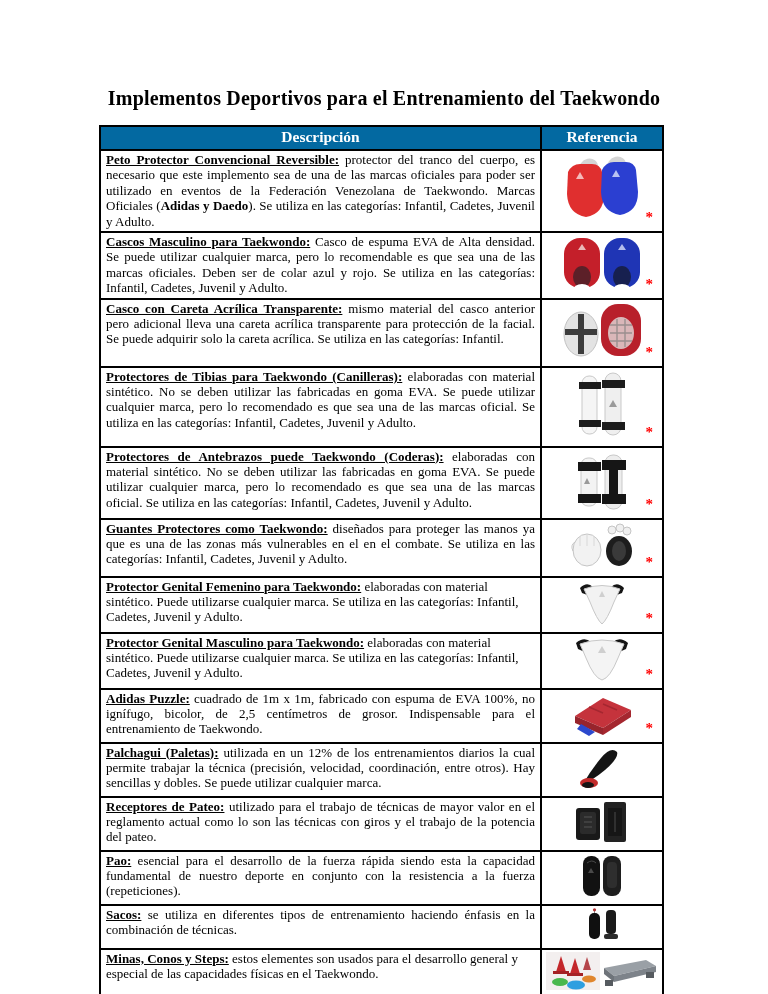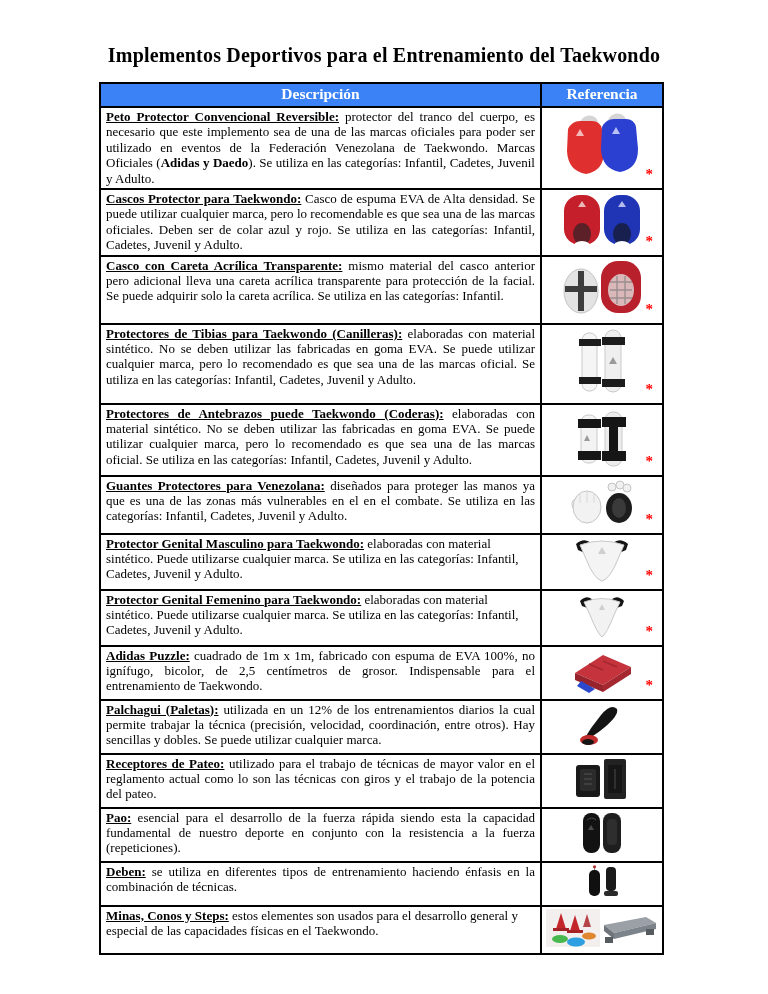--- a/index.html
+++ b/index.html
@@ -1,21 +1,21 @@
 <!DOCTYPE html>
 <html><head>
 <meta charset="utf-8">
 <style>
   html,body{margin:0;padding:0;background:#fff;}
   body{width:768px;height:994px;overflow:hidden;font-family:"Liberation Serif",serif;color:#000;}
-  .title{padding-top:44px;text-align:center;font-weight:bold;font-size:20px;letter-spacing:.2px;}
+  .title{padding-top:44px;text-align:center;font-weight:bold;font-size:20px;letter-spacing:.2px;margin-top:43px;}
   table{border-collapse:collapse;margin:15px 0 0 99px;width:563px;table-layout:fixed;}
   col.c1{width:441px;} col.c2{width:122px;}
   th,td{border:2px solid #000;}
-  thead th{background:#3b82f6;color:#fff;font-size:15.5px;font-weight:bold;padding:1px 0 3px;text-align:center;}
+  thead th{background:#0369a1;color:#fff;font-size:15.5px;font-weight:bold;padding:1px 0 3px;text-align:center;}
   td.desc{padding:1px 5px 2px 5px;font-size:13px;line-height:15.4px;text-align:justify;vertical-align:top;}
   td.desc.left{text-align:left;}
   td.desc.mid{vertical-align:middle;}
   .t{font-weight:bold;text-decoration:underline;}
   .b{font-weight:bold;}
   td.ref{text-align:center;vertical-align:middle;padding:2px;position:relative;}
   .img{display:inline-block;line-height:0;}
   .ast{color:#f00;font-weight:bold;}
   .rast{position:absolute;right:9px;bottom:5px;font-size:15px;}
   svg{display:inline-block;}
@@ -50,21 +50,21 @@
               <path d="M22,16 l4,7 h-8 z" fill="#f4baba"></path>
               <path d="M44,14 Q48,6 56,6 L68,6 Q76,6 78,14 L80,36 Q80,56 62,59 Q44,56 43,36 Z" fill="#2b3fd1"></path>
               <path d="M58,14 l4,7 h-8 z" fill="#b9c2f2"></path>
             </svg>
           </span>
           <span class="ast rast">*</span>
         </td>
       </tr>
 
       <tr>
-        <td class="desc"><span class="t">Cascos Protector para Taekwondo:</span><span> Casco de espuma EVA de Alta densidad. Se puede utilizar cualquier marca, pero lo recomendable es que sea una de las marcas oficiales. Deben ser de colar azul y rojo. Se utiliza en las categorías: Infantil, Cadetes, Juvenil y Adulto.</span></td>
+        <td class="desc"><span class="t">Cascos Masculino para Taekwondo:</span><span> Casco de espuma EVA de Alta densidad. Se puede utilizar cualquier marca, pero lo recomendable es que sea una de las marcas oficiales. Deben ser de colar azul y rojo. Se utiliza en las categorías: Infantil, Cadetes, Juvenil y Adulto.</span></td>
         <td class="ref">
           <span class="img">
             <svg width="82" height="56" viewBox="0 0 82 56">
               <rect x="3" y="3" width="36" height="50" rx="16" fill="#c41f2a"></rect>
               <ellipse cx="21" cy="42" rx="9" ry="11" fill="#5c2028"></ellipse>
               <ellipse cx="21" cy="55" rx="9" ry="6" fill="#fff"></ellipse>
               <path d="M21,9 l4,6 h-8 z" fill="#eab7b7"></path>
               <rect x="43" y="3" width="36" height="50" rx="16" fill="#1f35b5"></rect>
               <ellipse cx="61" cy="42" rx="9" ry="11" fill="#17204f"></ellipse>
               <ellipse cx="61" cy="55" rx="9" ry="6" fill="#fff"></ellipse>
@@ -122,62 +122,62 @@
               <rect x="27" y="44" width="24" height="10" fill="#161616"></rect>
               <rect x="34" y="18" width="9" height="28" fill="#161616"></rect>
               <path d="M12,28 l3,6 h-6 z" fill="#9a9a9a"></path>
             </svg>
           </span>
           <span class="ast rast">*</span>
         </td>
       </tr>
 
       <tr>
-        <td class="desc"><span class="t">Guantes Protectores para Venezolana:</span><span> diseñados para proteger las manos ya que es una de las zonas más vulnerables en el en el combate. Se utiliza en las categorías: Infantil, Cadetes, Juvenil y Adulto.</span></td>
+        <td class="desc"><span class="t">Guantes Protectores como Taekwondo:</span><span> diseñados para proteger las manos ya que es una de las zonas más vulnerables en el en el combate. Se utiliza en las categorías: Infantil, Cadetes, Juvenil y Adulto.</span></td>
         <td class="ref">
           <span class="img">
             <svg width="64" height="48" viewBox="0 0 64 48">
               <ellipse cx="17" cy="28" rx="14" ry="16" fill="#f2f2f2" stroke="#c5c5c5"></ellipse>
               <path d="M10,14 v10 M17,12 v12 M24,14 v10" stroke="#d8d8d8" fill="none"></path>
               <path d="M5,20 q-5,3 -2,9" stroke="#c5c5c5" fill="none"></path>
               <circle cx="42" cy="8" r="4" fill="#f0f0f0" stroke="#c5c5c5"></circle>
               <circle cx="50" cy="6" r="4" fill="#f0f0f0" stroke="#c5c5c5"></circle>
               <circle cx="57" cy="9" r="4" fill="#f0f0f0" stroke="#c5c5c5"></circle>
               <ellipse cx="49" cy="29" rx="13" ry="15" fill="#1d1d1d"></ellipse>
               <ellipse cx="49" cy="29" rx="7" ry="10" fill="#3a3a3a"></ellipse>
             </svg>
           </span>
           <span class="ast rast">*</span>
         </td>
       </tr>
 
       <tr>
+        <td class="desc left"><span class="t">Protector Genital Femenino para Taekwondo:</span><span> elaboradas con material sintético. Puede utilizarse cualquier marca. Se utiliza en las categorías: Infantil, Cadetes, Juvenil y Adulto.</span></td>
+        <td class="ref">
+          <span class="img">
+            <svg width="56" height="46" viewBox="0 0 56 46">
+              <path d="M6,8 q7,-7 13,-1 l-3,9 -8,-3 z" fill="#141414"></path>
+              <path d="M50,8 q-7,-7 -13,-1 l3,9 8,-3 z" fill="#141414"></path>
+              <path d="M10,9 Q28,2 46,9 L40,22 Q33,40 28,44 Q23,40 16,22 Z" fill="#f2f2f2" stroke="#c8c8c8"></path>
+              <path d="M28,11 l3,6 h-6 z" fill="#cfcfcf"></path>
+            </svg>
+          </span>
+          <span class="ast rast">*</span>
+        </td>
+      </tr>
+
+      <tr>
         <td class="desc left"><span class="t">Protector Genital Masculino para Taekwondo:</span><span> elaboradas con material sintético. Puede utilizarse cualquier marca. Se utiliza en las categorías: Infantil, Cadetes, Juvenil y Adulto.</span></td>
         <td class="ref">
           <span class="img">
             <svg width="60" height="46" viewBox="0 0 60 46">
               <path d="M4,7 q8,-7 15,-1 l-4,11 -9,-4 z" fill="#141414"></path>
               <path d="M56,7 q-8,-7 -15,-1 l4,11 9,-4 z" fill="#141414"></path>
               <path d="M8,8 Q30,0 52,8 L46,22 Q38,42 30,44 Q22,42 14,22 Z" fill="#f4f4f4" stroke="#c8c8c8"></path>
               <path d="M30,10 l4,7 h-8 z" fill="#cfcfcf"></path>
-            </svg>
-          </span>
-          <span class="ast rast">*</span>
-        </td>
-      </tr>
-
-      <tr>
-        <td class="desc left"><span class="t">Protector Genital Femenino para Taekwondo:</span><span> elaboradas con material sintético. Puede utilizarse cualquier marca. Se utiliza en las categorías: Infantil, Cadetes, Juvenil y Adulto.</span></td>
-        <td class="ref">
-          <span class="img">
-            <svg width="56" height="46" viewBox="0 0 56 46">
-              <path d="M6,8 q7,-7 13,-1 l-3,9 -8,-3 z" fill="#141414"></path>
-              <path d="M50,8 q-7,-7 -13,-1 l3,9 8,-3 z" fill="#141414"></path>
-              <path d="M10,9 Q28,2 46,9 L40,22 Q33,40 28,44 Q23,40 16,22 Z" fill="#f2f2f2" stroke="#c8c8c8"></path>
-              <path d="M28,11 l3,6 h-6 z" fill="#cfcfcf"></path>
             </svg>
           </span>
           <span class="ast rast">*</span>
         </td>
       </tr>
 
 
       <tr>
         <td class="desc"><span class="t">Adidas Puzzle:</span><span> cuadrado de 1m x 1m, fabricado con espuma de EVA 100%, no ignífugo, bicolor, de 2,5 centímetros de grosor. Indispensable para el entrenamiento de Taekwondo.</span></td>
         <td class="ref">
@@ -235,21 +235,21 @@
               <path d="M12,14 l3,5 h-6 z" fill="#4a4a4a"></path>
               <rect x="24" y="2" width="18" height="40" rx="8" fill="#1e1e1e"></rect>
               <rect x="28" y="8" width="10" height="26" rx="4" fill="#2e2e2e"></rect>
             </svg>
           </span>
           <span class="ast rast"></span>
         </td>
       </tr>
 
       <tr>
-        <td class="desc"><span class="t">Deben:</span><span> se utiliza en diferentes tipos de entrenamiento haciendo énfasis en la combinación de técnicas.</span></td>
+        <td class="desc"><span class="t">Sacos:</span><span> se utiliza en diferentes tipos de entrenamiento haciendo énfasis en la combinación de técnicas.</span></td>
         <td class="ref">
           <span class="img">
             <svg width="40" height="34" viewBox="0 0 40 34">
               <path d="M12.5,5 v-4" stroke="#888"></path>
               <circle cx="12.5" cy="1.8" r="1.6" fill="#b23333"></circle>
               <rect x="7" y="5" width="11" height="26" rx="5" fill="#101010"></rect>
               <rect x="24" y="2" width="10" height="24" rx="4" fill="#1a1a1a"></rect>
               <rect x="22" y="26" width="14" height="5" rx="2" fill="#2a2a2a"></rect>
             </svg>
           </span>

